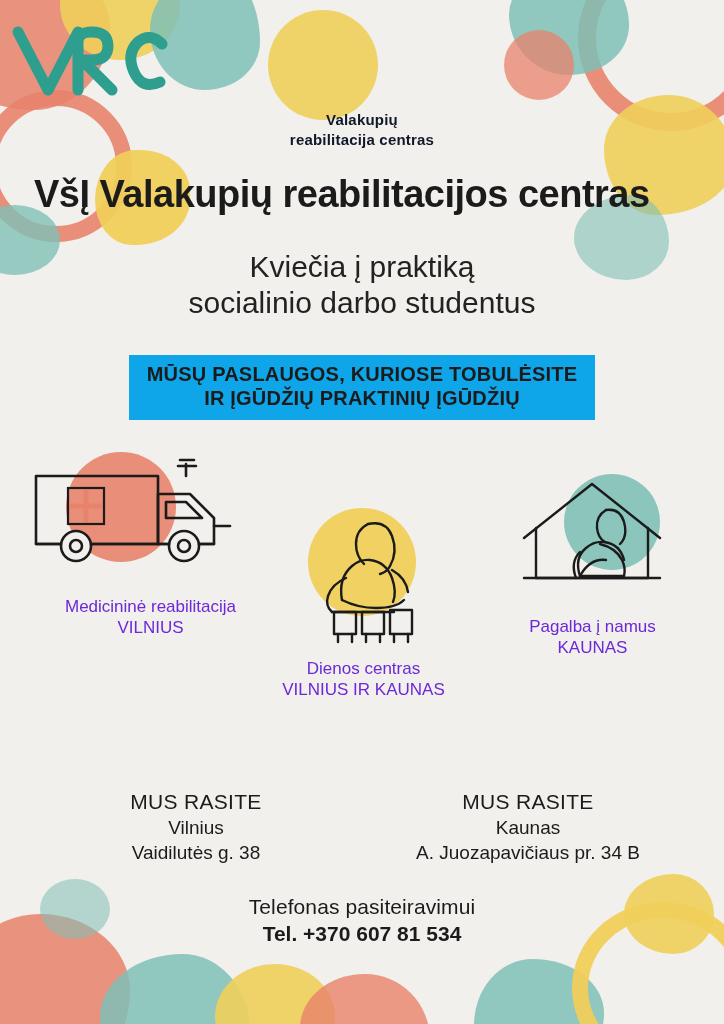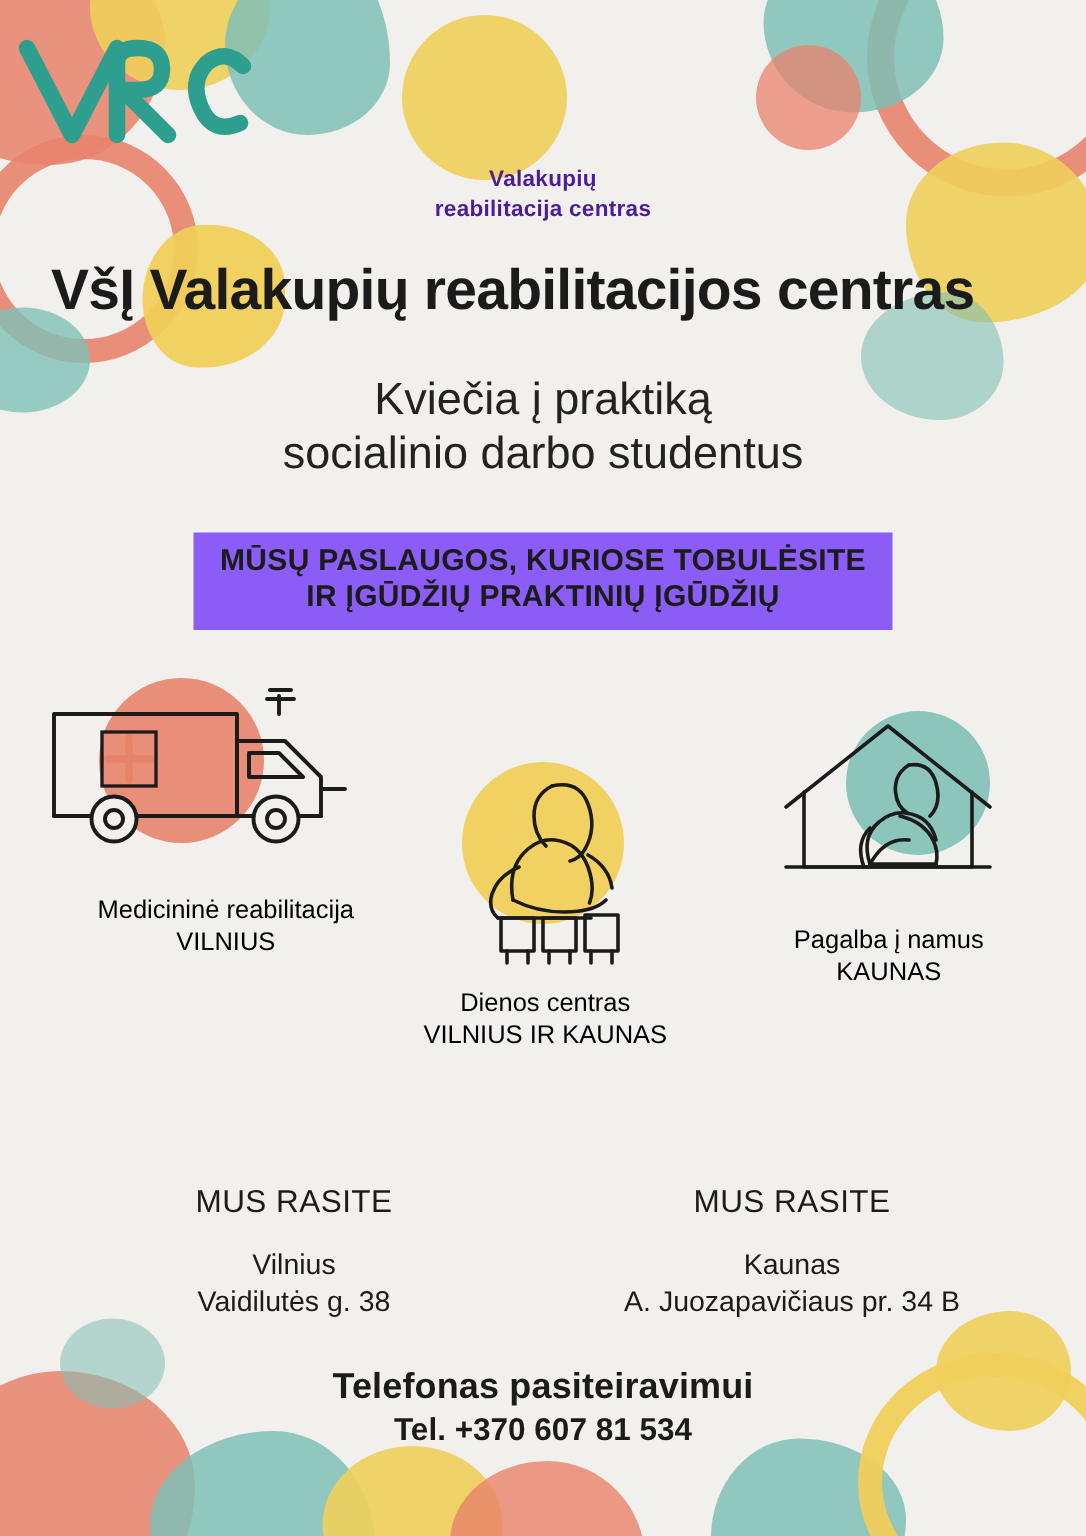--- a/index.html
+++ b/index.html
@@ -48,21 +48,21 @@
   
   .content{position:relative;z-index:5;}
 
   .logo-wrap{
     text-align:center;
     padding-top:16px;
   }
   .logo-mark{display:block;margin:0 auto;}
   .logo-text{
     margin-top:4px;
-    color:#4c1d95;
+    color:#0f172a;
     font-size:15px;
     line-height:1.35;
     font-weight:600;
     letter-spacing:.2px;
   }
 
   .title{
     margin:22px 34px 0 34px;
     text-align:left;
     font-size:38px;
@@ -79,40 +79,40 @@
     font-weight:400;
     color:#222;
   }
 
   .banner-wrap{
     margin-top:34px;
     display:flex;
     justify-content:center;
   }
   .banner{
-    background:#8b5cf6;
+    background:#0ea5e9;
     padding:7px 18px 9px 18px;
     text-align:center;
     font-weight:bold;
     font-size:20px;
     line-height:1.22;
     letter-spacing:.2px;
     color:#1b1b1b;
   }
 
   .services{
     position:relative;
     margin-top:26px;
     height:280px;
   }
   .svc{position:absolute;text-align:center;}
   .svc .caption{
     font-size:17px;
     line-height:1.25;
-    color:#000000;
+    color:#6d28d9;
   }
   .svc .art{position:relative;height:150px;}
 
   .svc-1{left:18px;top:0;width:265px;}
   .svc-2{left:246px;top:62px;width:235px;}
   .svc-3{left:480px;top:20px;width:225px;}
 
   .circ{position:absolute;border-radius:50%;z-index:0;}
 
   .contacts{
@@ -120,31 +120,31 @@
     left:0;right:0;
     top:790px;
     display:flex;
     justify-content:space-between;
     padding:0 46px;
   }
   .contact{text-align:center;width:300px;}
   .contact .head{
     font-size:21px;
     letter-spacing:.3px;
-    margin-bottom:18px;
+    margin-bottom:2px;
   }
   .contact .line{font-size:19px;line-height:1.3;}
 
   .phone{
     position:absolute;
     left:0;right:0;
     top:895px;
     text-align:center;
   }
-  .phone .p1{font-size:24px;font-weight:bold;letter-spacing:.1px;margin-top:16px;}
+  .phone .p1{font-size:21px;font-weight:normal;letter-spacing:.1px;}
   .phone .p2{font-size:21px;font-weight:bold;margin-top:3px;}
 
   svg{display:block;}
 </style>
 </head>
 <body>
 
 <div class="poster">
 
   <div class="deco d1"></div>

